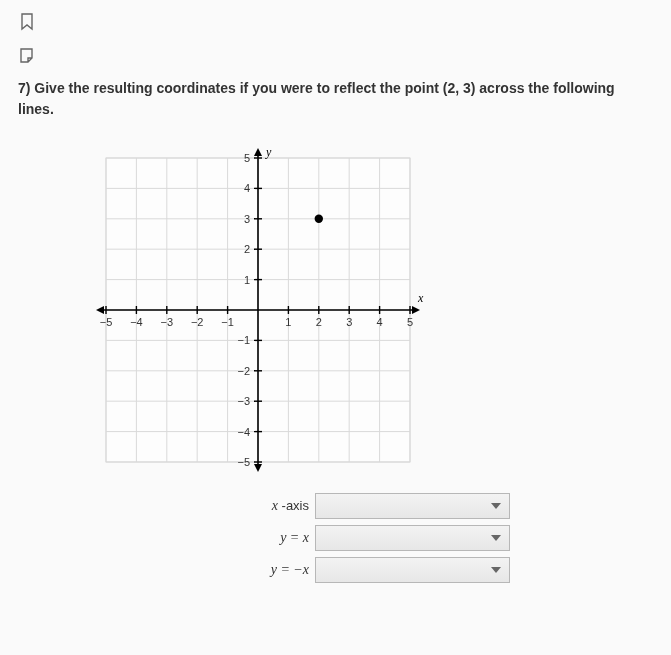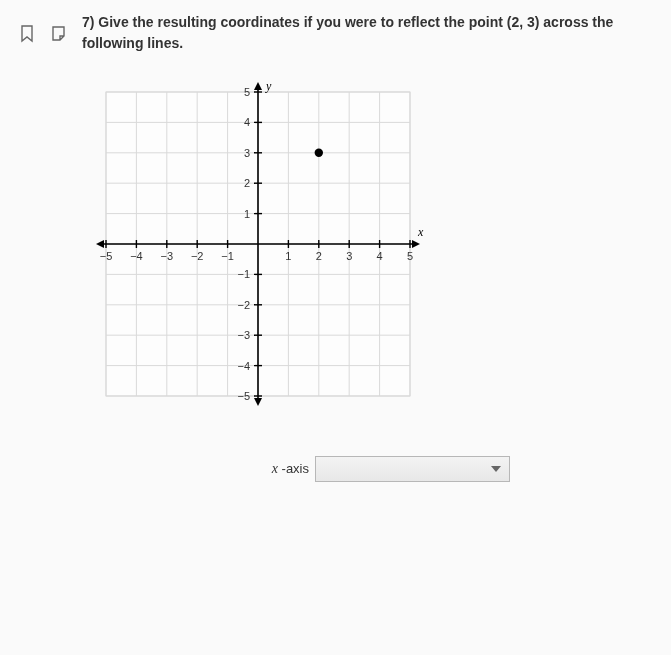--- a/index.html
+++ b/index.html
@@ -6,22 +6,23 @@
   body {
     font-family: Arial, Helvetica, sans-serif;
     background: #fafafa;
     width: 671px;
     height: 655px;
     padding: 12px 18px;
     color: #333;
   }
   .header-row {
     display: flex;
-    align-items: center;
+    align-items: flex-start;
     gap: 14px;
+    flex-direction: column;
   }
   .icon-slot {
     width: 18px;
     height: 18px;
     display: flex;
     align-items: center;
     justify-content: center;
     color: #555;
     margin-top: 1px;
   }
@@ -31,21 +32,21 @@
     flex: 1;
   }
   .qnum { font-weight: bold; }
   .qbold { font-weight: bold; }
   .graph-area {
     margin-left: 70px;
     margin-top: 20px;
   }
   .answers {
     margin-left: 225px;
-    margin-top: 38px;
+    margin-top: 9px;
   }
   .answer-row {
     display: flex;
     align-items: center;
     margin-bottom: 6px;
   }
   .answer-label {
     width: 72px;
     text-align: right;
     font-size: 14px;
@@ -177,13 +178,31 @@
 <div class="answers">
   <div class="answer-row">
     <div class="answer-label">
       <span>x</span><span class="upright"> -axis</span>
     </div>
     <div class="dropdown">
       <span></span>
       <div class="caret"></div>
     </div>
   </div>
+  <div class="answer-row">
+    <div class="answer-label">
+      <span>y = x</span>
+    </div>
+    <div class="dropdown">
+      <span></span>
+      <div class="caret"></div>
+    </div>
+  </div>
+  <div class="answer-row">
+    <div class="answer-label">
+      <span>y = −x</span>
+    </div>
+    <div class="dropdown">
+      <span></span>
+      <div class="caret"></div>
+    </div>
+  </div>
 </div>
 
 </body></html>

